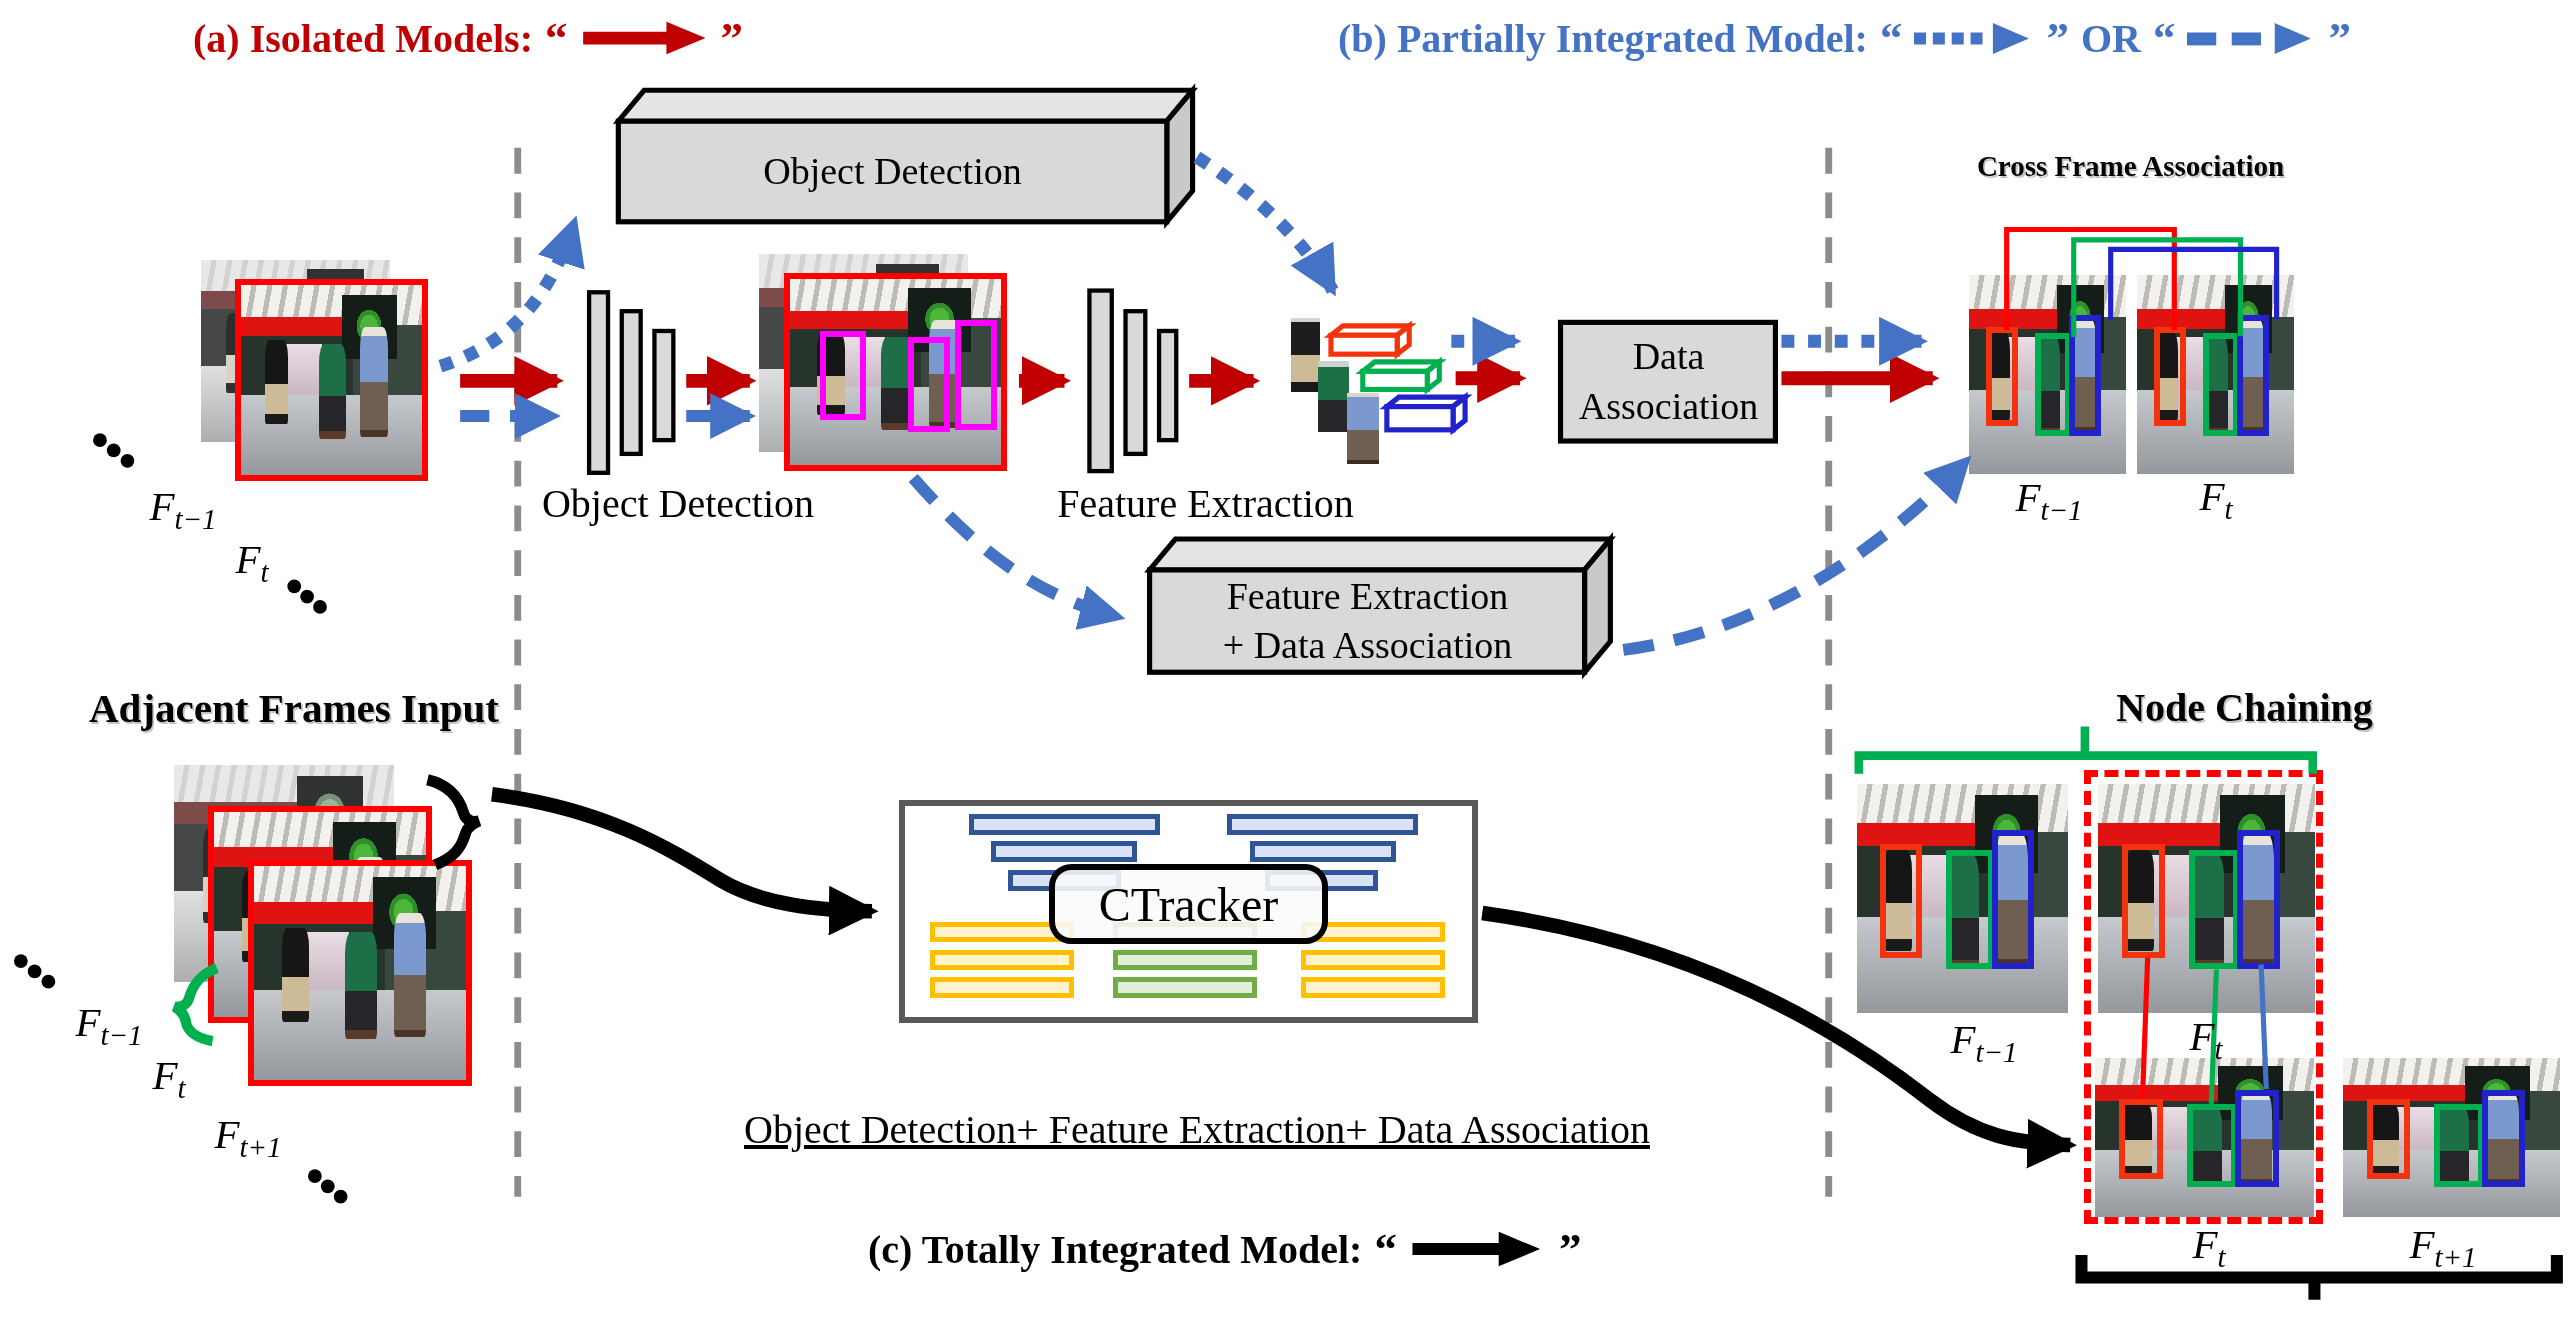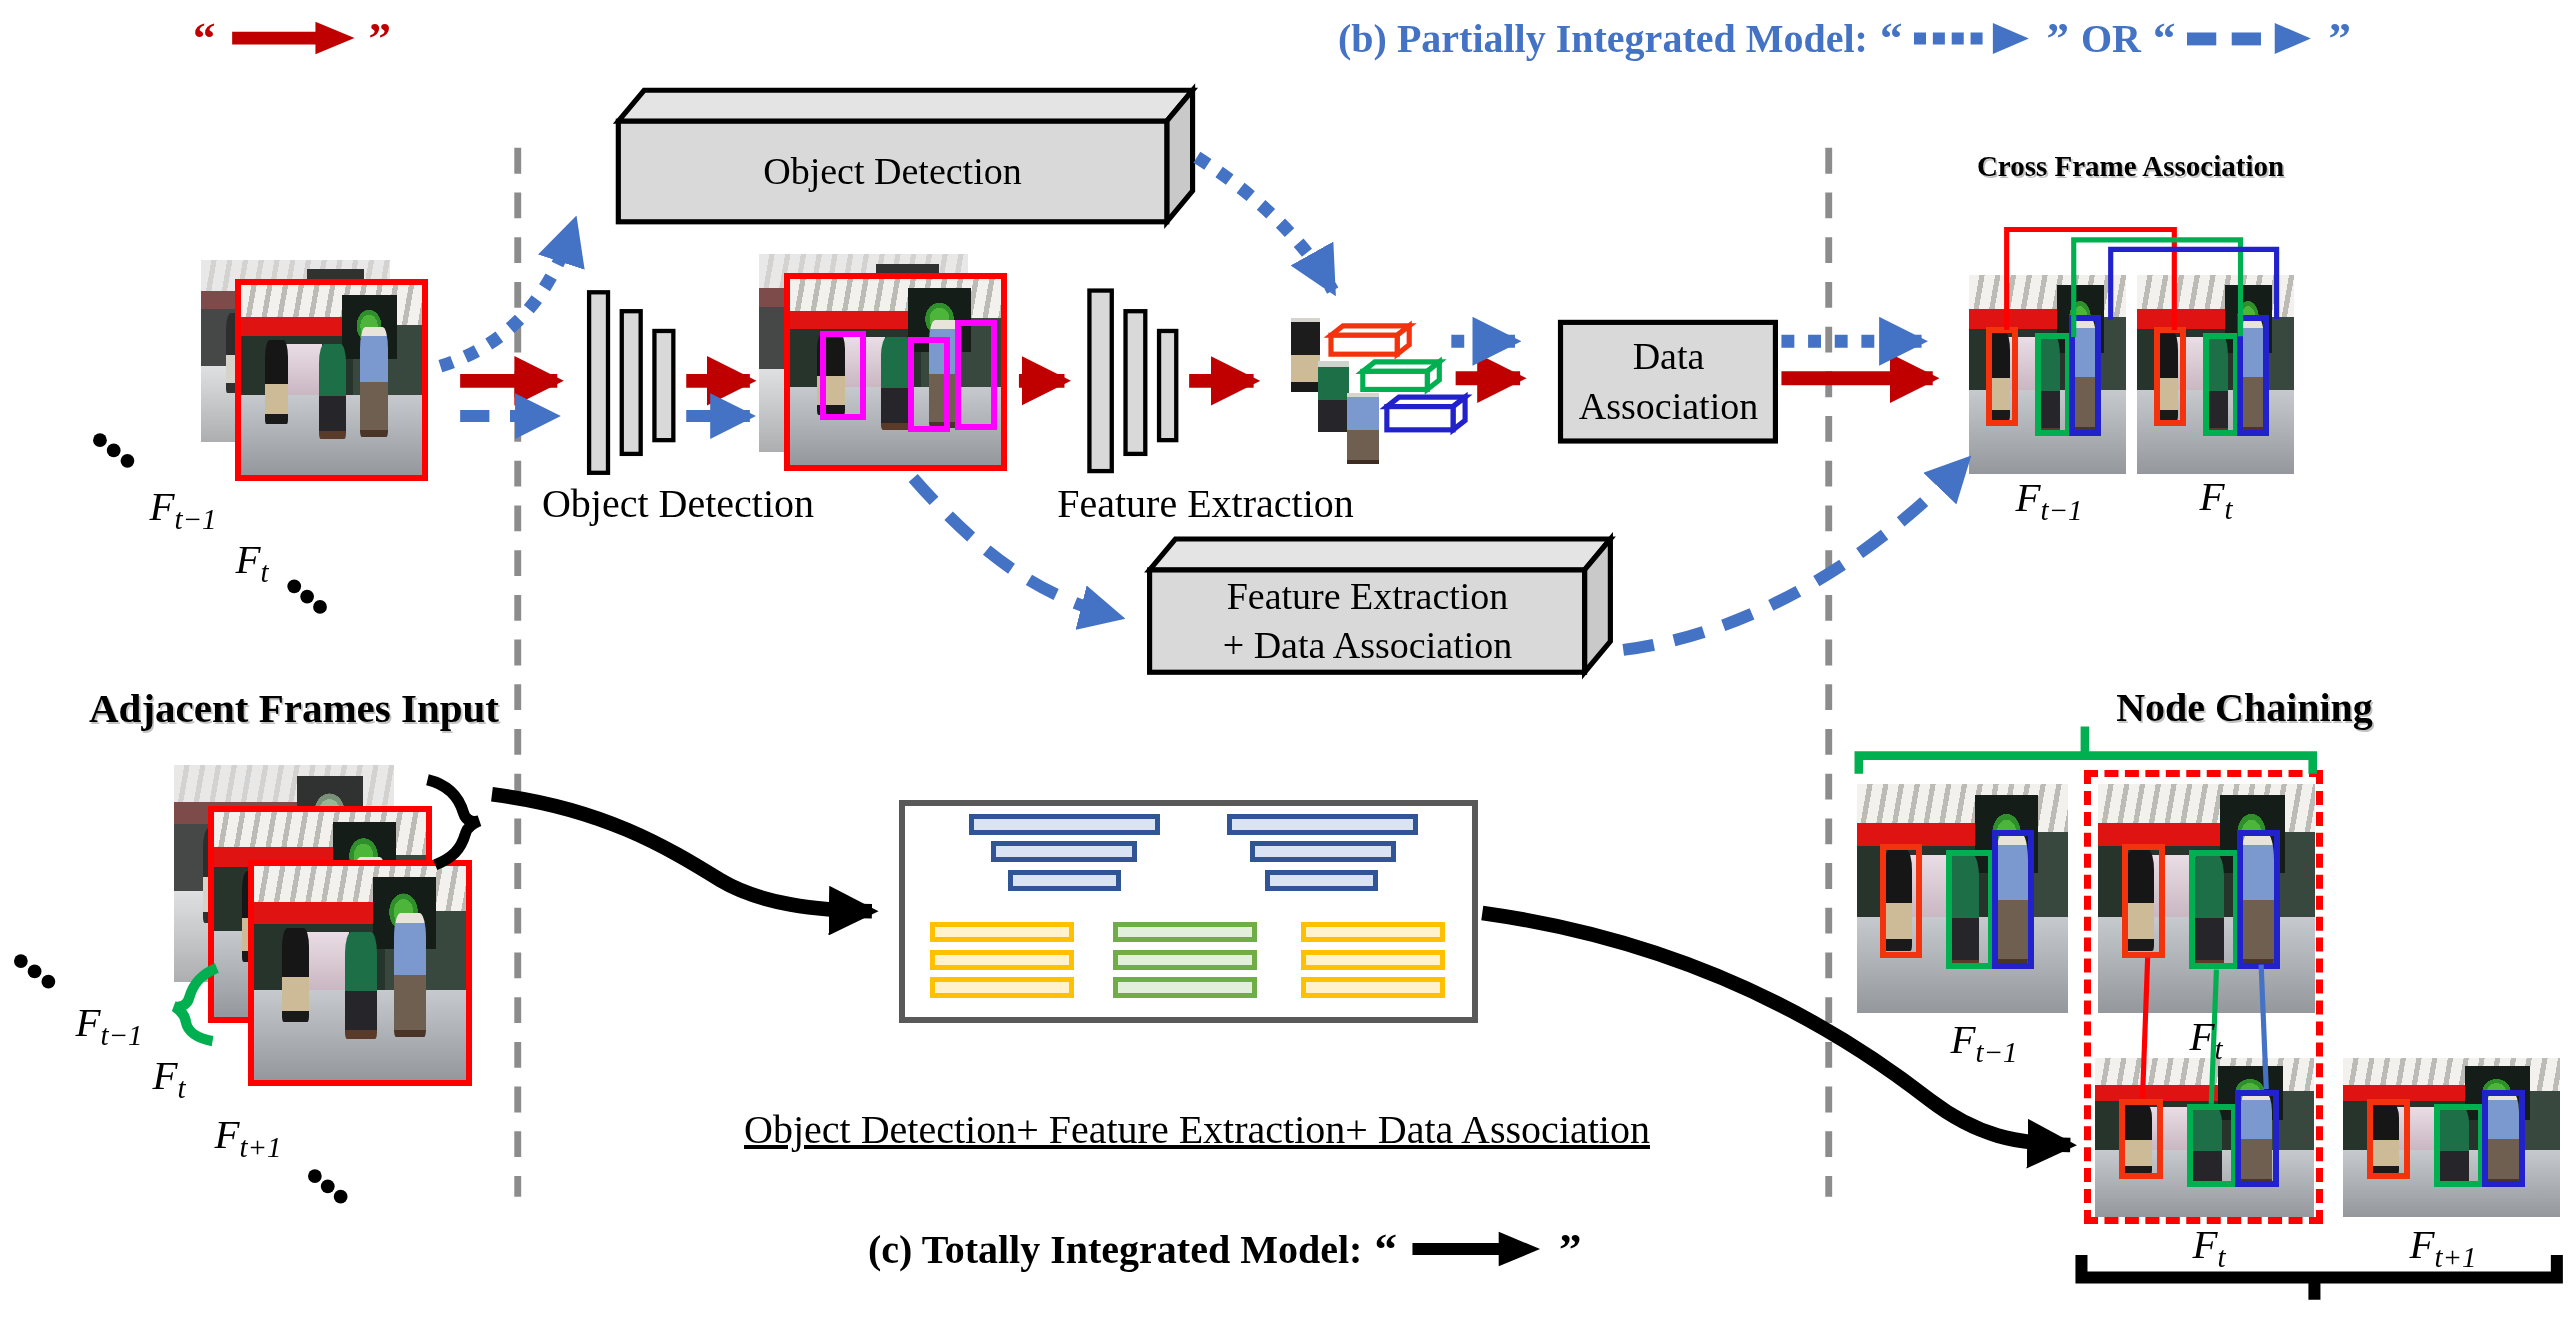--- a/index.html
+++ b/index.html
@@ -73,20 +73,21 @@
 
   .red-dashed-rect{position:absolute;left:2084px;top:770px;width:239px;height:454px;z-index:4;
            box-sizing:border-box;border:7.7px dashed #ff0000;}
 </style>
 </head>
 <body>
 
 <div class="canvas">
 
   <div class="legend-row" style="left:193px;top:12px;color:#C00000;">
+    <span>(a) Isolated Models:</span>
     <span class="q">“</span>
     <svg width="129" height="34" viewBox="0 0 150 40">
       <line x1="4" y1="20" x2="104" y2="20" stroke="#C00000" stroke-width="15"></line>
       <polygon points="102,1 148,20 102,39" fill="#C00000"></polygon>
     </svg>
     <span class="q">”</span>
   </div>
 
   <div class="legend-row" style="left:1338px;top:12px;color:#4472C4;">
     <span>(b) Partially Integrated Model:</span>
@@ -338,20 +339,23 @@
     <div class="ct-bar ct-blue" style="left:360px;top:64px;width:113px;height:20.6px;"></div>
     <div class="ct-bar ct-yellow" style="left:25px;top:116px;width:144px;height:20px;"></div>
     <div class="ct-bar ct-yellow" style="left:25px;top:144px;width:144px;height:20px;"></div>
     <div class="ct-bar ct-yellow" style="left:25px;top:171px;width:144px;height:20.6px;"></div>
     <div class="ct-bar ct-green" style="left:208px;top:116px;width:144px;height:20px;"></div>
     <div class="ct-bar ct-green" style="left:208px;top:144px;width:144px;height:20px;"></div>
     <div class="ct-bar ct-green" style="left:208px;top:171px;width:144px;height:20.6px;"></div>
     <div class="ct-bar ct-yellow" style="left:396px;top:116px;width:144px;height:20px;"></div>
     <div class="ct-bar ct-yellow" style="left:396px;top:144px;width:144px;height:20px;"></div>
     <div class="ct-bar ct-yellow" style="left:396px;top:171px;width:144px;height:20.6px;"></div>
+    <div class="ct-core">
+      <span>CTracker</span>
+    </div>
   </div>
 
   <svg class="lines-svg" width="2576" height="1317" viewBox="0 0 2996 1532">
     <defs>
       <marker id="mRed" viewBox="0 0 6 6" refX="5.2" refY="3" markerWidth="3.6" markerHeight="3.6" orient="auto">
           <path d="M0,0 L6,3 L0,6 Z" fill="#C00000"></path>
         </marker>
       <marker id="mBlue" viewBox="0 0 6 6" refX="5.2" refY="3" markerWidth="3.8" markerHeight="3.8" orient="auto">
           <path d="M0,0 L6,3 L0,6 Z" fill="#4472C4"></path>
         </marker>

